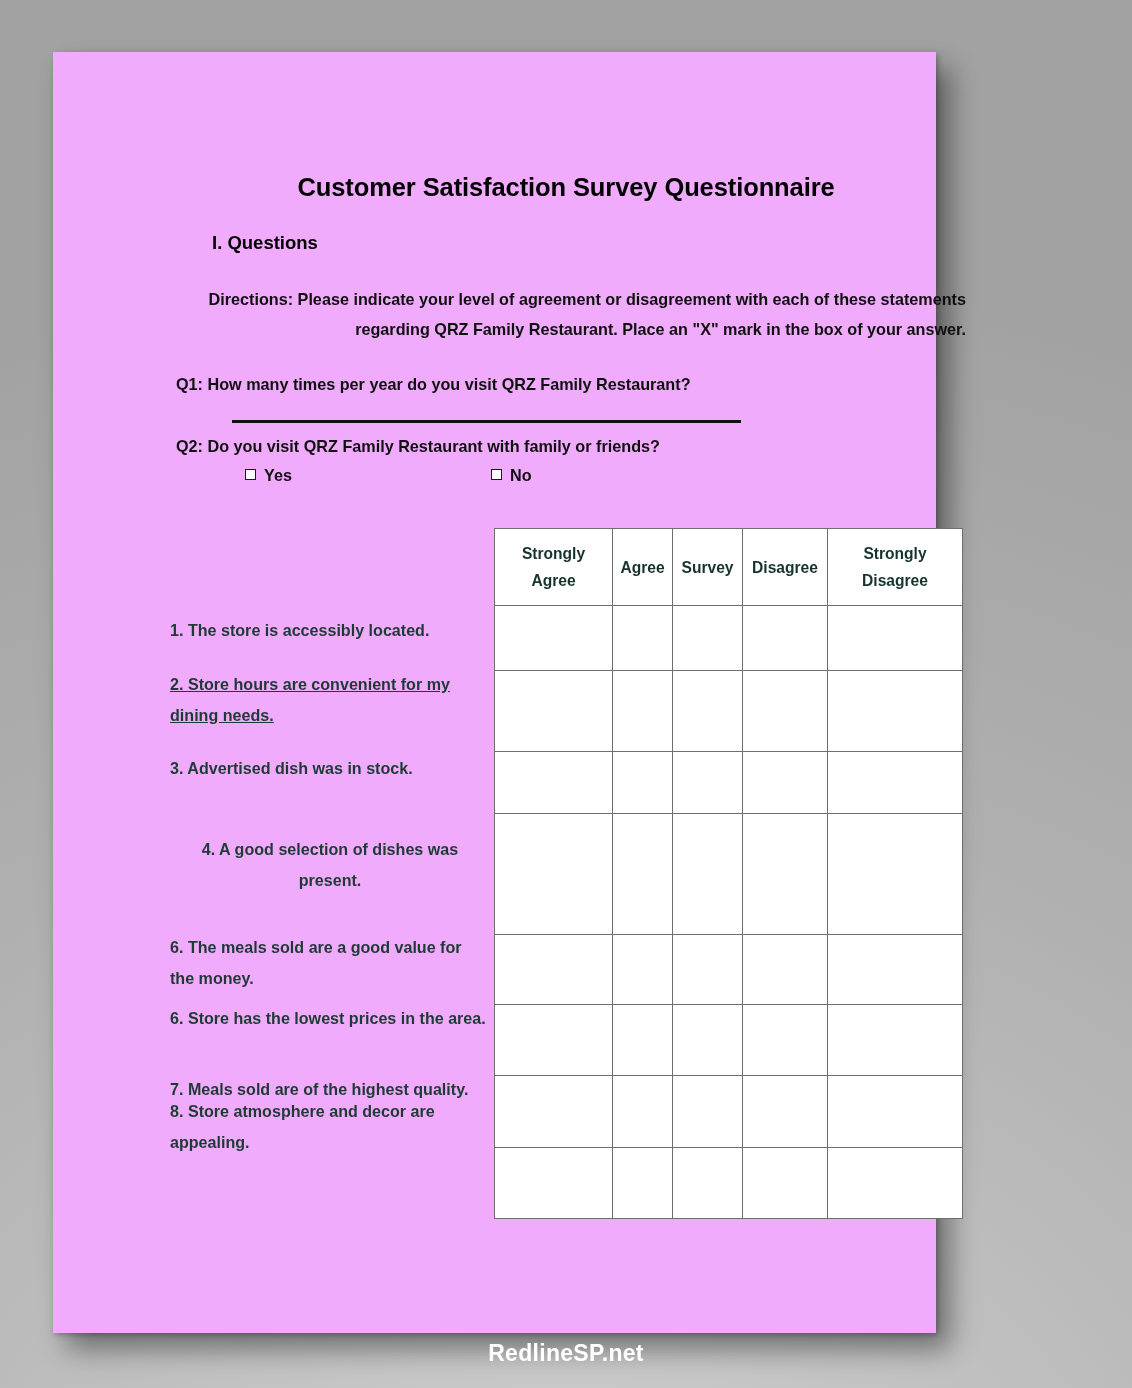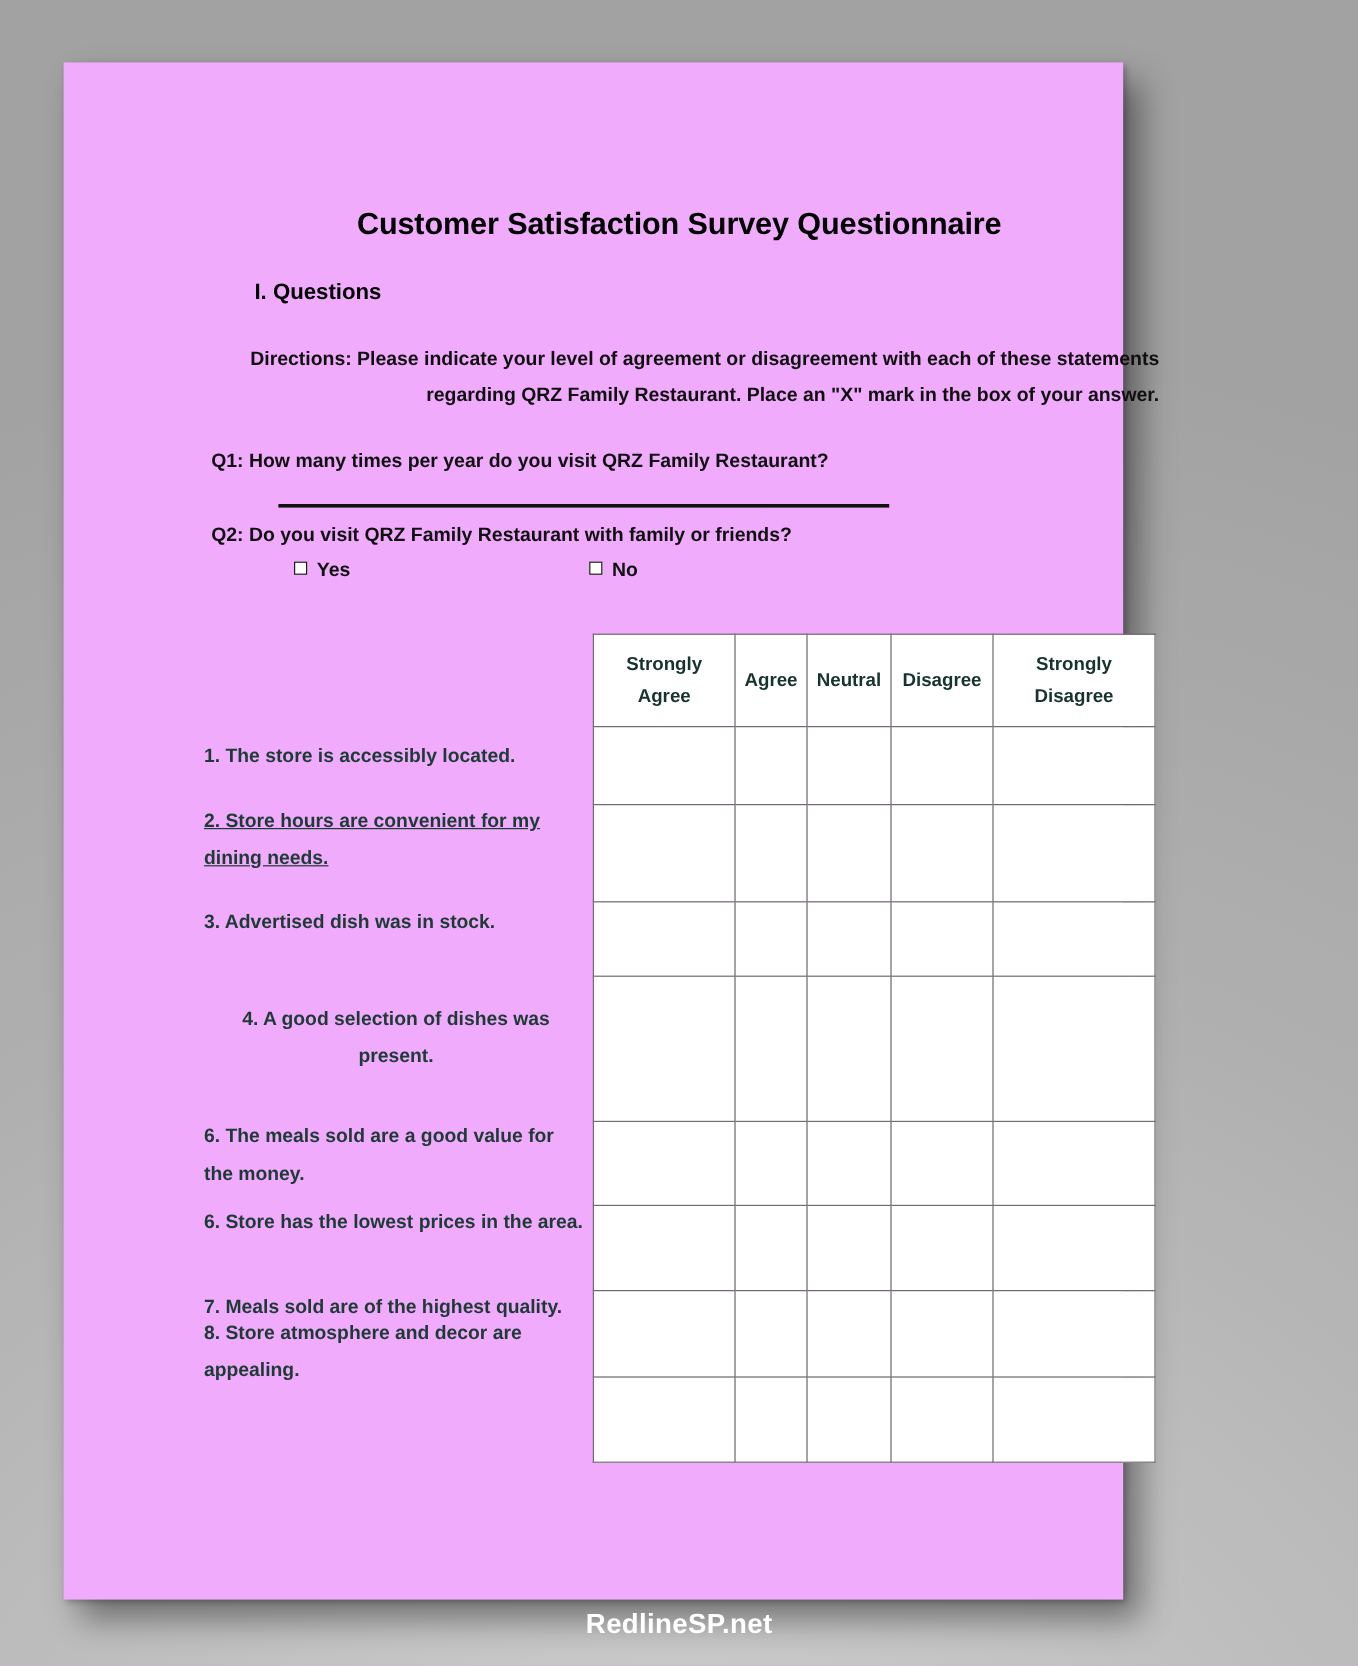--- a/index.html
+++ b/index.html
@@ -235,21 +235,21 @@
         <col class="col-sa">
           <col class="col-a">
           <col class="col-n">
           <col class="col-d">
           <col class="col-sd">
       </colgroup>
       <thead>
         <tr>
           <th>Strongly Agree</th>
           <th>Agree</th>
-          <th>Neutral</th>
+          <th>Survey</th>
           <th>Disagree</th>
           <th>Strongly Disagree</th>
         </tr>
       </thead>
       <tbody>
         <tr style="height:65px;">
           <td></td>
           <td></td>
           <td></td>
           <td></td>

